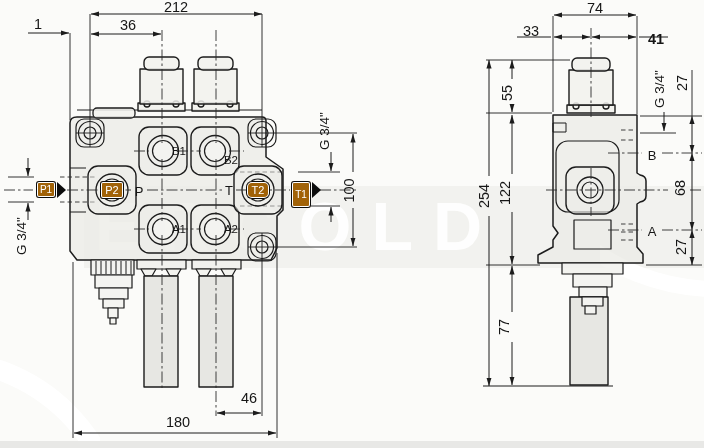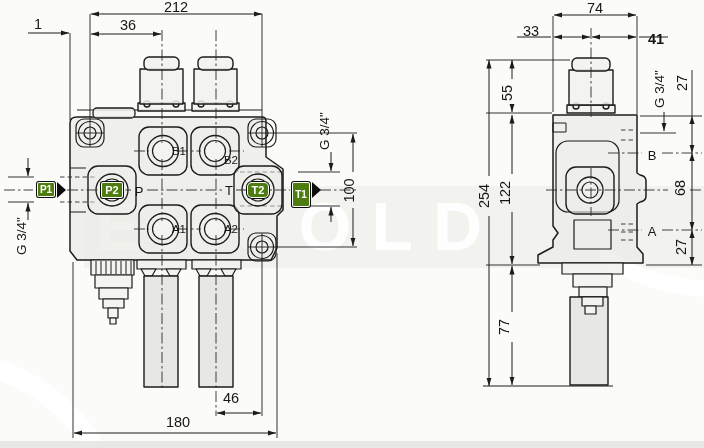--- a/index.html
+++ b/index.html
@@ -14,22 +14,22 @@
   .wm-arc{position:absolute;border-radius:50%;}
   
   #dwg{position:absolute;left:0;top:0;}
   
   .t{position:absolute;display:flex;align-items:center;justify-content:center;
      font-size:14.5px;color:#161616;white-space:nowrap;}
   .rot{transform:rotate(-90deg);}
   .small{font-size:11.5px;margin-left:16px;}
   .pt{font-size:13px;}
   .g34{font-size:13.5px;}
-  .badge{position:absolute;background:#4d7c0f;color:#ffffff;border-radius:3px;
-         display:flex;align-items:center;justify-content:center;font-weight:bold;
+  .badge{position:absolute;background:#a16207;color:#ffffff;border-radius:3px;
+         display:flex;align-items:center;justify-content:center;font-weight:normal;
          box-shadow:inset 0 0 0 1px #0d0d0d, inset 0 0 0 2px #ffffff;font-size:11px;}
   .badge-sm{font-size:10px;}
   .tri{position:absolute;width:0;height:0;border-top:8px solid transparent;
        border-bottom:8px solid transparent;border-left:9px solid #0d0d0d;}
   #bottom-strip{position:absolute;left:0;top:441px;width:704px;height:7px;background:#e8e8e6;}
 </style>
 </head>
 <body>
 
 <div id="canvas">
@@ -224,21 +224,21 @@
       <line x1="664" y1="112" x2="664" y2="131" marker-end="url(#ae)"></line>
     </g>
   </svg>
 
   <div class="t" style="left:156px;top:0;width:40px;height:14px;">212</div>
   <div class="t" style="left:113px;top:18px;width:30px;height:14px;">36</div>
   <div class="t" style="left:23px;top:17px;width:30px;height:14px;">1</div>
   <div class="t rot" style="left:330px;top:183px;width:36px;height:15px;">100</div>
   <div class="t rot g34" style="left:297px;top:124px;width:54px;height:14px;">G 3/4"</div>
   <div class="t rot g34" style="left:-6px;top:229px;width:54px;height:14px;">G 3/4"</div>
-  <div class="t" style="left:218px;top:391px;width:26px;height:14px;">46</div>
+  <div class="t" style="left:236px;top:391px;width:26px;height:14px;">46</div>
   <div class="t" style="left:161px;top:415px;width:34px;height:14px;">180</div>
 
   <div class="t small" style="left:151px;top:145px;width:24px;height:12px;">B1</div>
   <div class="t small" style="left:203px;top:154px;width:24px;height:12px;">B2</div>
   <div class="t small" style="left:151px;top:223px;width:24px;height:12px;">A1</div>
   <div class="t small" style="left:203px;top:223px;width:24px;height:12px;">A2</div>
   <div class="t pt" style="left:132px;top:184px;width:14px;height:14px;">P</div>
   <div class="t pt" style="left:223px;top:183px;width:12px;height:14px;">T</div>
 
   <div class="badge badge-sm" style="left:36px;top:181px;width:20px;height:17px;">P1</div>

